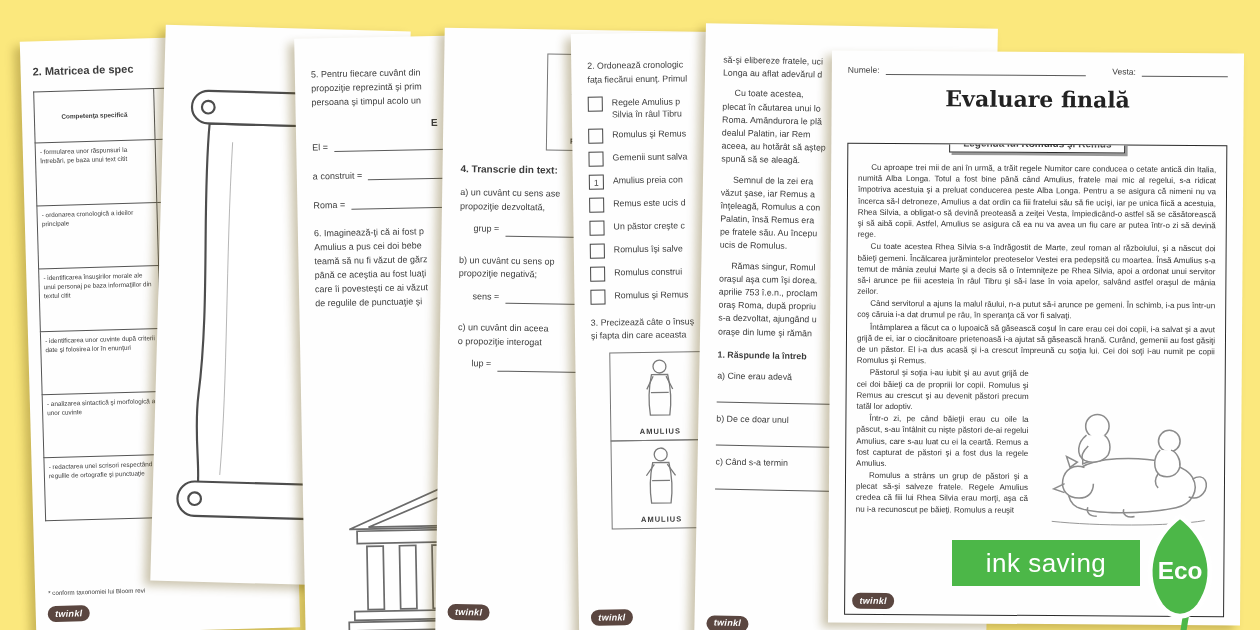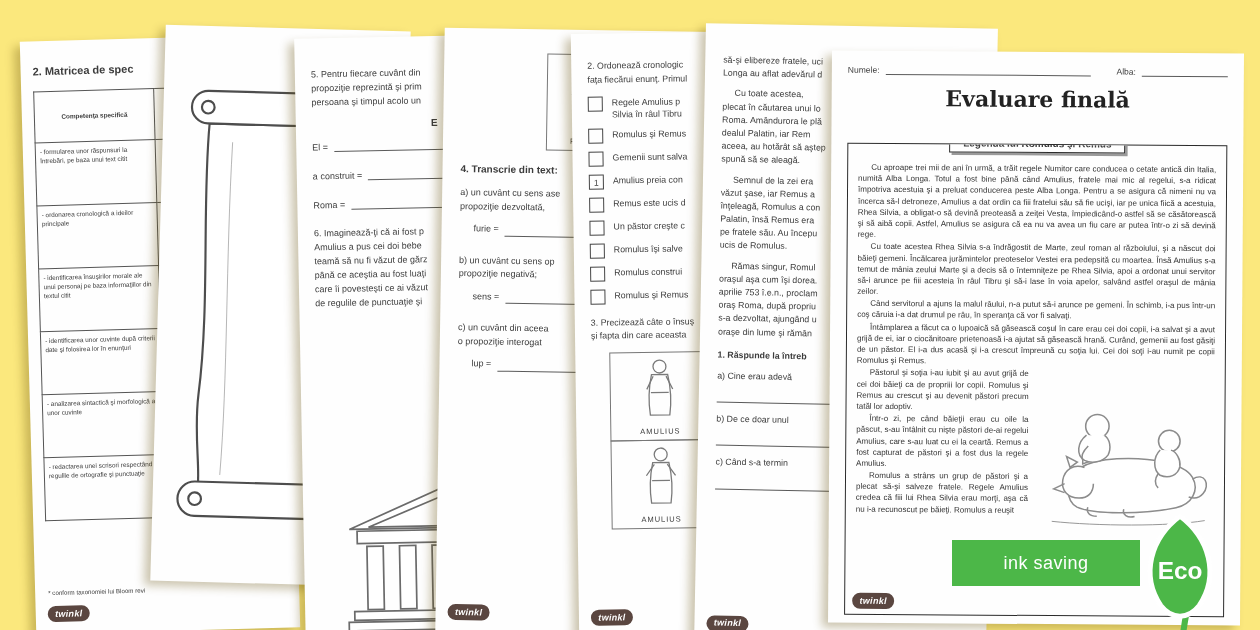--- a/index.html
+++ b/index.html
@@ -33,21 +33,21 @@
   .p3{left:300px;top:36px;width:245px;height:550px;transform:rotate(-1.1deg);padding:30px 16px;font-size:9px;}
   .t-intro{line-height:1.55;}
   .ex{font-weight:bold;text-align:center;margin:9px 0 10px;font-size:10px;}
   .fillrow{display:flex;align-items:flex-end;margin:0 0 17px;font-size:9px;}
   .p3 .t6{margin-top:16px;}
   .temple{position:absolute;left:38px;bottom:12px;}
 
   
   .p4{left:440px;top:30px;width:250px;height:556px;transform:rotate(.9deg);padding:24px 18px;font-size:9px;}
   .figbox{width:78px;border:1px solid #777;margin:0 auto 14px;display:flex;flex-direction:column;align-items:center;padding-top:4px;}
-  .figcap{font-size:7.5px;font-weight:normal;letter-spacing:1px;padding:2px 0 4px;}
+  .figcap{font-size:7.5px;font-weight:bold;letter-spacing:1px;padding:2px 0 4px;}
   .t4-title{font-weight:bold;font-size:10px;margin:4px 0 12px;}
   .titem{line-height:1.5;margin-bottom:6px;}
   .wordrow{display:flex;align-items:flex-end;margin:9px 0 18px 14px;}
 
   
   .p5{left:575px;top:32px;width:250px;height:552px;transform:rotate(-.8deg);padding:26px 16px;font-size:8.8px;}
   .orow{display:flex;align-items:flex-start;margin-bottom:8px;}
   .obox{width:13px;height:13px;border:1.2px solid #444;flex:none;margin-right:9px;
         display:flex;align-items:center;justify-content:center;font-size:8.5px;}
   .otext{line-height:1.3;padding-top:1px;}
@@ -74,21 +74,21 @@
   .banner{position:absolute;top:-11px;left:50%;transform:translateX(-50%);background:#fff;
        border:1.2px solid #2b2b2b;box-shadow:2.5px 2.5px 0 #9a9a9a;padding:3px 13px;
        font-weight:bold;font-size:10px;white-space:nowrap;}
   .story{font-size:8px;line-height:1.4;text-align:justify;color:#333;}
   .story p{text-indent:13px;margin:0 0 1px;}
   .wolf-float{float:right;width:180px;height:162px;margin:2px 0 0 6px;}
   .p7 .twk{left:24px;bottom:14px;}
 
   
   .eco-banner{position:absolute;left:952px;top:540px;width:188px;height:46px;background:#4CB748;
-       color:#fff;display:flex;align-items:center;justify-content:center;font-size:18px;
+       color:#fff;display:flex;align-items:center;justify-content:center;font-size:26px;
        letter-spacing:.5px;}
   .eco-leaf{position:absolute;left:1134px;top:512px;}
 </style>
 </head>
 <body>
 
 <div class="stage">
 
   <div class="page p1">
     <div class="p1-title">2. Matricea de spec</div>
@@ -199,21 +199,21 @@
           <path d="M25 72 L25 80 M39 72 L39 80"></path>
         </g>
       </svg>
       <div class="figcap">REMUS</div>
     </div>
     <div class="t4-title">4. Transcrie din text:</div>
     <div class="titem">
       <div class="pre">a) un cuvânt cu sens ase
 propoziţie dezvoltată,</div>
       <div class="wordrow">
-          <span>furie =</span>
+          <span>grup =</span>
           <span class="uline"></span>
         </div>
     </div>
     <div class="titem">
       <div class="pre">b) un cuvânt cu sens op
 propoziţie negativă;</div>
       <div class="wordrow">
           <span>sens =</span>
           <span class="uline"></span>
         </div>
@@ -329,21 +329,21 @@
     <div>c) Când s-a termin</div>
     <div class="qline"></div>
     <div class="twk">twinkl</div>
   </div>
 
   <div class="page p7">
     <div class="meta">
       <span>Numele:</span>
       <span class="uline"></span>
       <span class="gap"></span>
-      <span>Alba:</span>
+      <span>Vesta:</span>
       <span class="uline short"></span>
     </div>
     <div class="main-title">Evaluare finală</div>
     <div class="frame">
       <div class="banner">Legenda lui Romulus şi Remus</div>
       <div class="story">
         <p>Cu aproape trei mii de ani în urmă, a trăit regele Numitor care conducea o cetate antică din Italia, numită Alba Longa. Totul a fost bine până când Amulius, fratele mai mic al regelui, s-a ridicat împotriva acestuia şi a preluat conducerea peste Alba Longa. Pentru a se asigura că nimeni nu va încerca să-l detroneze, Amulius a dat ordin ca fiii fratelui său să fie ucişi, iar pe unica fiică a acestuia, Rhea Silvia, a obligat-o să devină preoteasă a zeiţei Vesta, împiedicând-o astfel să se căsătorească şi să aibă copii. Astfel, Amulius se asigura că ea nu va avea un fiu care ar putea într-o zi să devină rege.</p>
         <p>Cu toate acestea Rhea Silvia s-a îndrăgostit de Marte, zeul roman al războiului, şi a născut doi băieţi gemeni. Încălcarea jurămintelor preoteselor Vestei era pedepsită cu moartea. Însă Amulius s-a temut de mânia zeului Marte şi a decis să o întemniţeze pe Rhea Silvia, apoi a ordonat unui servitor să-i arunce pe fiii acesteia în râul Tibru şi să-i lase în voia apelor, salvând astfel oraşul de mânia zeilor.</p>
         <p>Când servitorul a ajuns la malul râului, n-a putut să-i arunce pe gemeni. În schimb, i-a pus într-un coş căruia i-a dat drumul pe râu, în speranţa că vor fi salvaţi.</p>
         <p>Întâmplarea a făcut ca o lupoaică să găsească coşul în care erau cei doi copii, i-a salvat şi a avut grijă de ei, iar o ciocănitoare prietenoasă i-a ajutat să găsească hrană. Curând, gemenii au fost găsiţi de un păstor. El i-a dus acasă şi i-a crescut împreună cu soţia lui. Cei doi soţi i-au numit pe copii Romulus şi Remus.</p>

